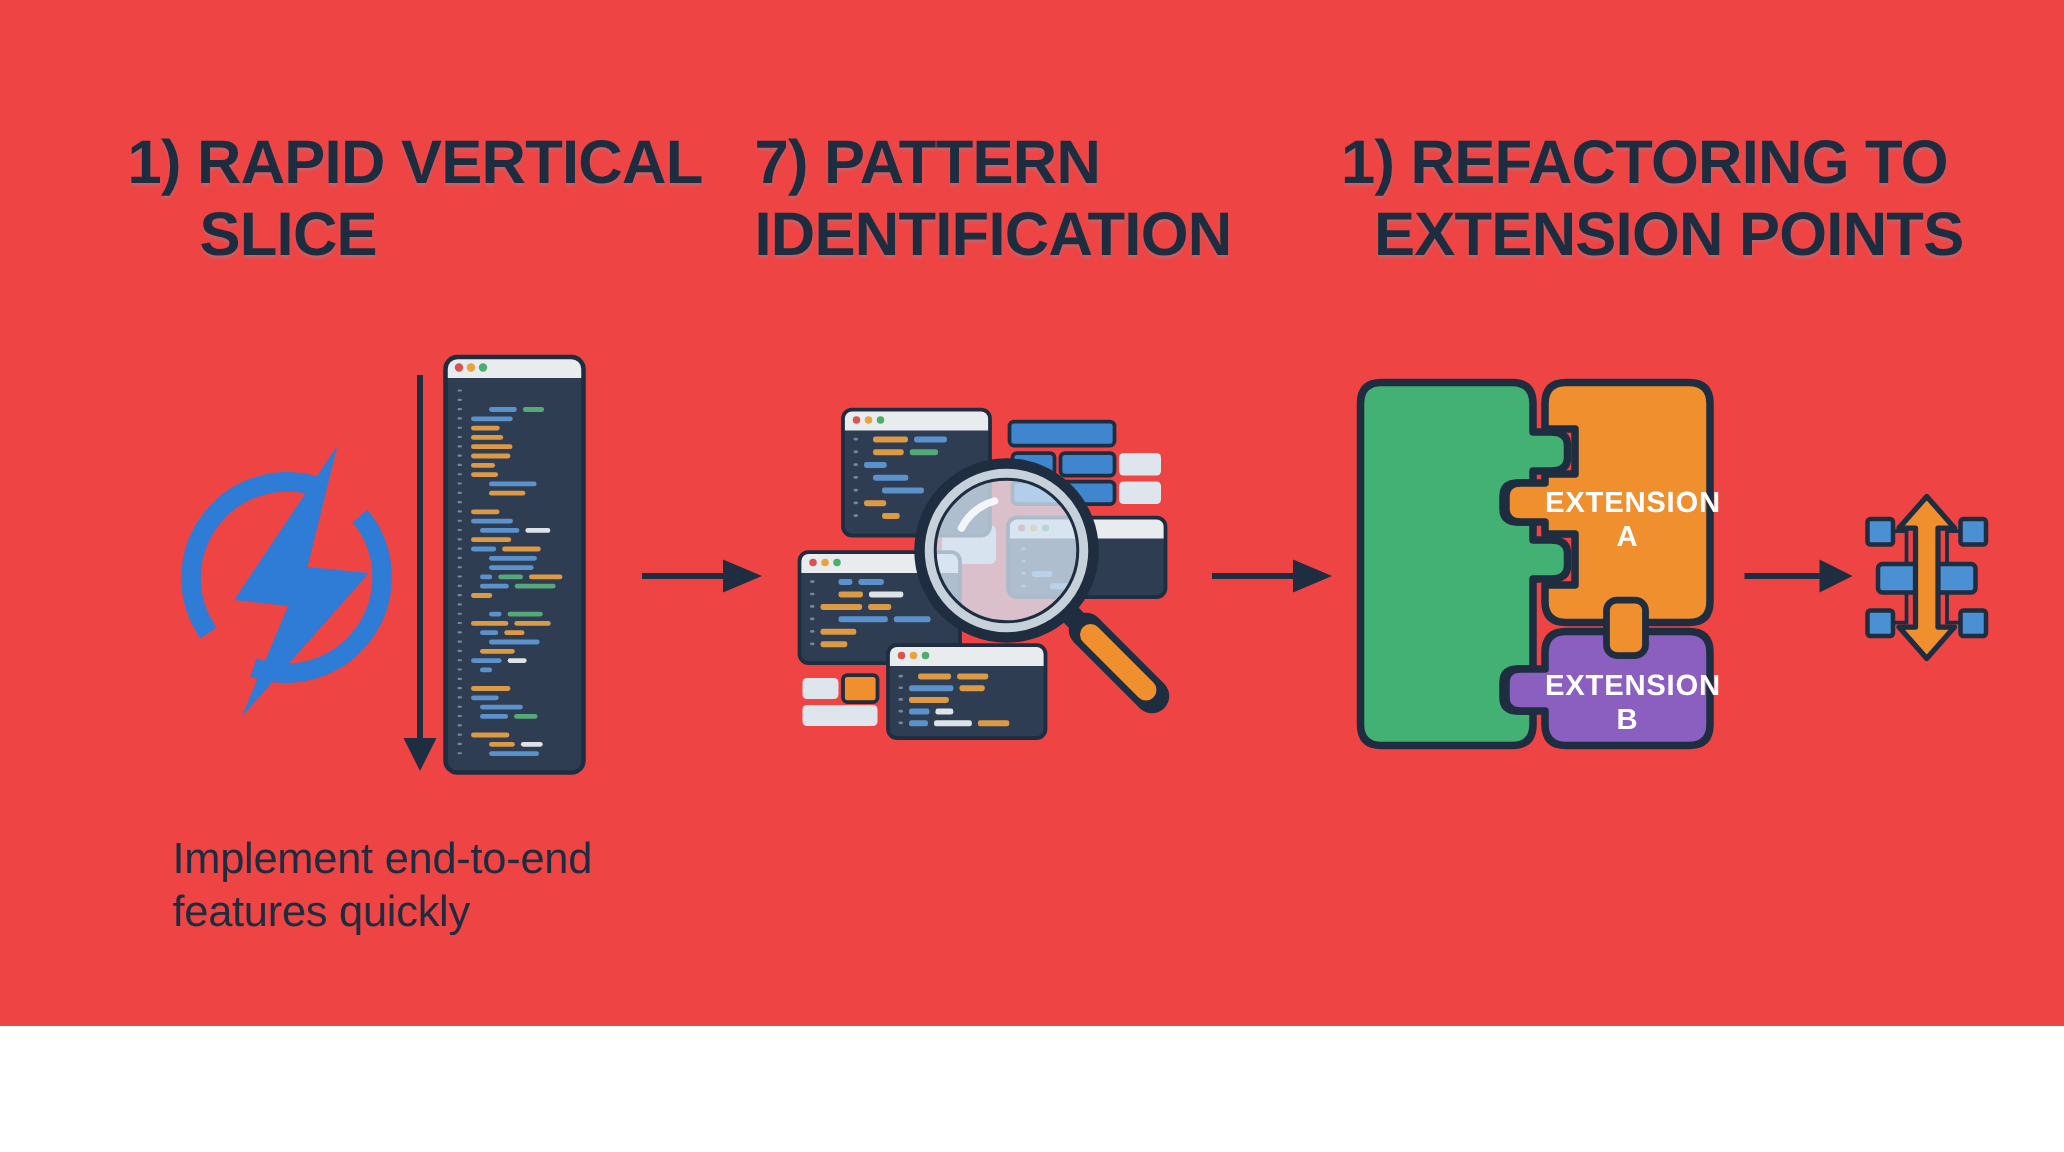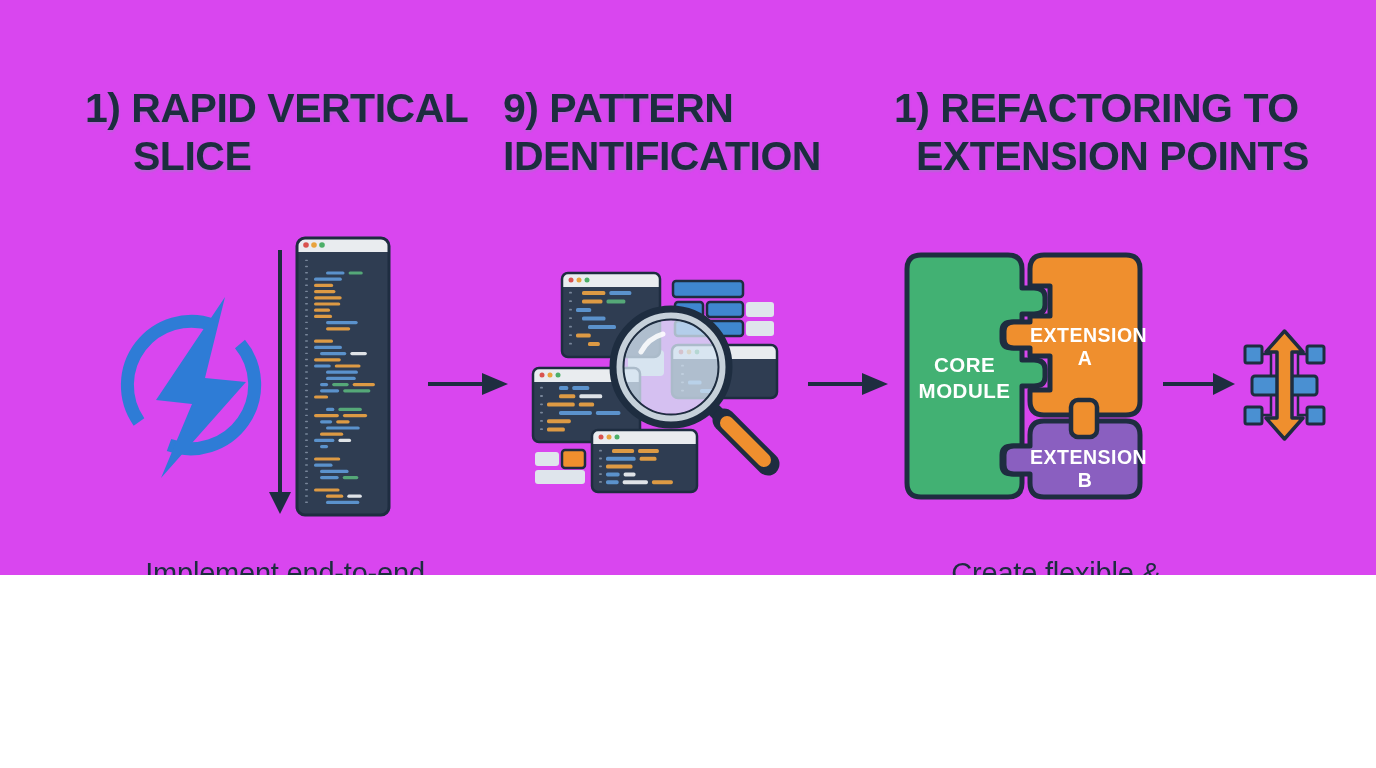--- a/index.html
+++ b/index.html
@@ -1,32 +1,32 @@
 <!DOCTYPE html>
 <html><head>
 <meta charset="utf-8">
 <style>
   html,body{margin:0;padding:0;background:#ffffff;}
   .stage{
-    position:relative;width:1376px;height:575px;overflow:hidden;
-    background:#d946ef;
+    position:relative;width:1376px;height:684px;overflow:hidden;
+    background:#ef4444;
     font-family:"Liberation Sans", sans-serif;
   }
   .step-title{
     position:absolute;
     font-weight:bold;font-size:41px;line-height:48px;letter-spacing:-0.5px;
     color:#1d2d3f;white-space:pre-line;
     text-shadow:0 2px 2px rgba(130,150,170,.35);
   }
   .step-title.s1{left:85px;top:84px;width:420px;padding-left:48px;text-indent:-48px;}
   .step-title.s2{left:503px;top:84px;width:420px;}
   .step-title.s3{left:894px;top:84px;width:440px;padding-left:22px;text-indent:-22px;}
   .caption{
     position:absolute;top:556px;width:340px;
-    font-size:29px;line-height:35px;text-align:center;color:#1d2d3f;
+    font-size:29px;line-height:35px;text-align:left;color:#1d2d3f;
     white-space:pre-line;letter-spacing:-0.2px;
   }
   .caption.c1{left:115px;}
   .caption.c2{left:500px;}
   .caption.c3{left:886px;}
   .illu{position:absolute;}
   .puzzle-label{
     position:absolute;color:#ffffff;font-weight:bold;text-align:center;
     white-space:pre-line;letter-spacing:0.5px;
   }
@@ -34,21 +34,21 @@
   .puzzle-label.exta{left:1030px;top:324px;width:110px;font-size:19.5px;line-height:23px;}
   .puzzle-label.extb{left:1030px;top:446px;width:110px;font-size:19.5px;line-height:23px;}
 </style>
 </head>
 <body>
 
 <div class="stage">
 
   <div class="step-title s1">1) RAPID VERTICAL
 SLICE</div>
-  <div class="step-title s2">9) PATTERN
+  <div class="step-title s2">7) PATTERN
 IDENTIFICATION</div>
   <div class="step-title s3">1) REFACTORING TO
 EXTENSION POINTS</div>
 
   <svg class="illu" style="left:100px;top:230px" width="330" height="300" viewBox="100 230 330 300">
     <g>
       <path d="M240,344 A64 64 0 0 1 169,445" fill="none" stroke="#2e7cd6" stroke-width="13"></path>
       <path d="M139,422 A64 64 0 0 1 213,325" fill="none" stroke="#2e7cd6" stroke-width="13"></path>
       <path d="M225,297 L156,400 L192,404 L161,478 L246,382 L205,378 Z" fill="#2e7cd6"></path>
     </g>
@@ -306,22 +306,20 @@
          V316 L1050,316 L1050,286 L1030,286
          V269 Q1030,255 1044,255 Z" fill="#ef8f2e" stroke="#1e2d40" stroke-width="5" stroke-linejoin="round"></path>
 
     <path d="M1044,421 H1126 Q1140,421 1140,435 V483 Q1140,497 1126,497 H1044 Q1030,497 1030,483
          V474 L1014,474 Q1004,474 1004,465 V455 Q1004,446 1014,446 L1030,446
          V435 Q1030,421 1044,421 Z" fill="#8a5fc0" stroke="#1e2d40" stroke-width="5" stroke-linejoin="round"></path>
 
     <rect x="1071" y="400" width="26" height="37" rx="7" fill="#ef8f2e" stroke="#1e2d40" stroke-width="4.5"></rect>
   </svg>
 
-  <div class="puzzle-label core">CORE
-MODULE</div>
   <div class="puzzle-label exta">EXTENSION
 A</div>
   <div class="puzzle-label extb">EXTENSION
 B</div>
 
   <svg class="illu" style="left:1150px;top:300px" width="226" height="180" viewBox="1150 300 226 180">
     <g>
       <line x1="1163" y1="384" x2="1215" y2="384" stroke="#1e2d40" stroke-width="4"></line>
       <path d="M1213,373 L1235,384 L1213,395 Z" fill="#1e2d40"></path>
     </g>
@@ -332,16 +330,14 @@
     <rect x="1245" y="346" width="17" height="17" rx="2" fill="#4a90d2" stroke="#1e2d40" stroke-width="3"></rect>
     <rect x="1307" y="346" width="17" height="17" rx="2" fill="#4a90d2" stroke="#1e2d40" stroke-width="3"></rect>
     <rect x="1245" y="407" width="17" height="17" rx="2" fill="#4a90d2" stroke="#1e2d40" stroke-width="3"></rect>
     <rect x="1307" y="407" width="17" height="17" rx="2" fill="#4a90d2" stroke="#1e2d40" stroke-width="3"></rect>
     <rect x="1252" y="376" width="65" height="19" rx="3" fill="#4a90d2" stroke="#1e2d40" stroke-width="3"></rect>
     <path d="M1284.5,331 L1303,352 L1292,352 L1292,418 L1303,418 L1284.5,439 L1266,418 L1277,418 L1277,352 L1266,352 Z" fill="#ef8f2e" stroke="#1e2d40" stroke-width="3.5" stroke-linejoin="round"></path>
   </svg>
 
   <div class="caption c1">Implement end-to-end
 features quickly</div>
-  <div class="caption c3">Create flexible &amp;
-reusable components</div>
 
 </div>
 
 </body></html>

